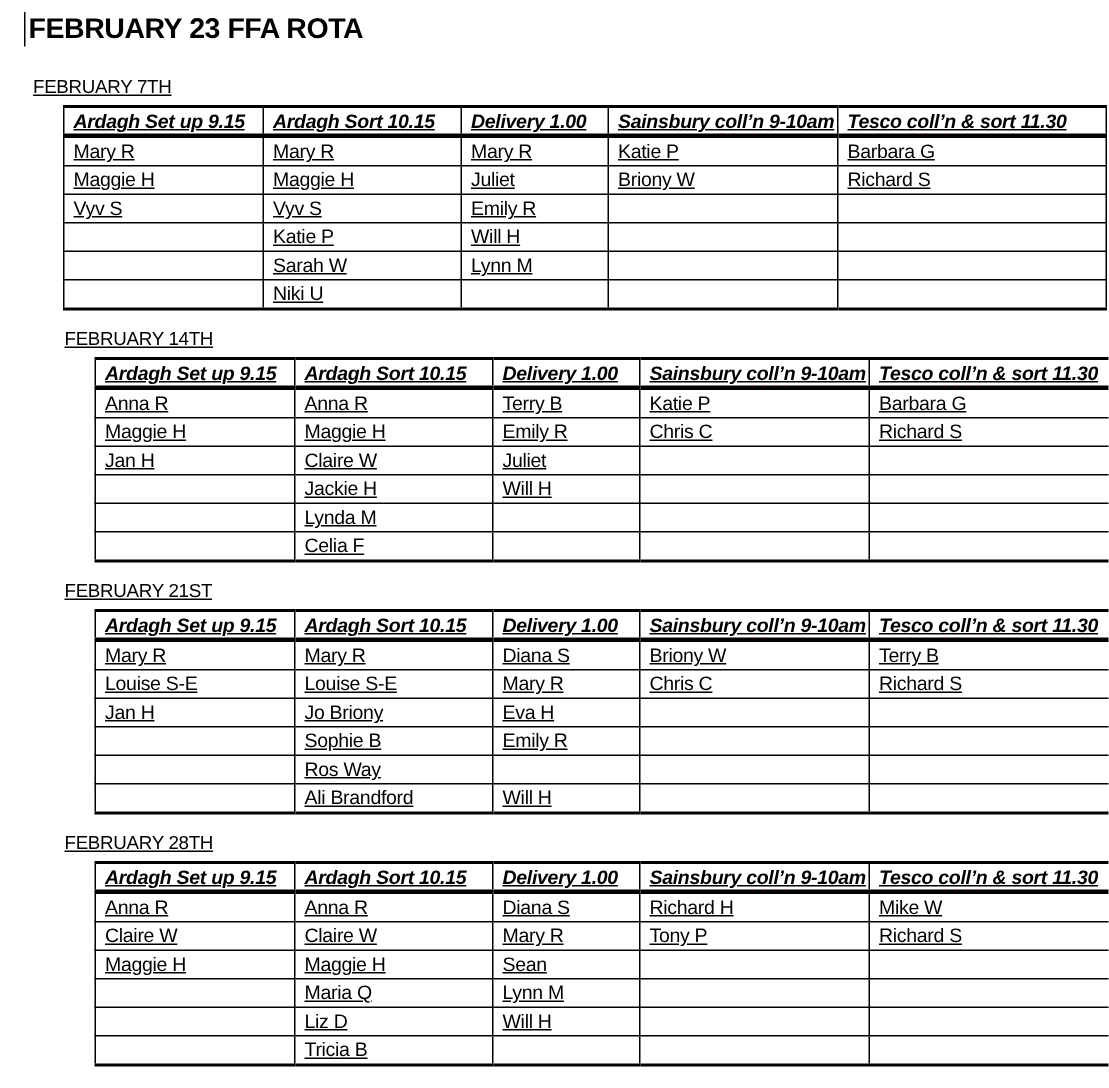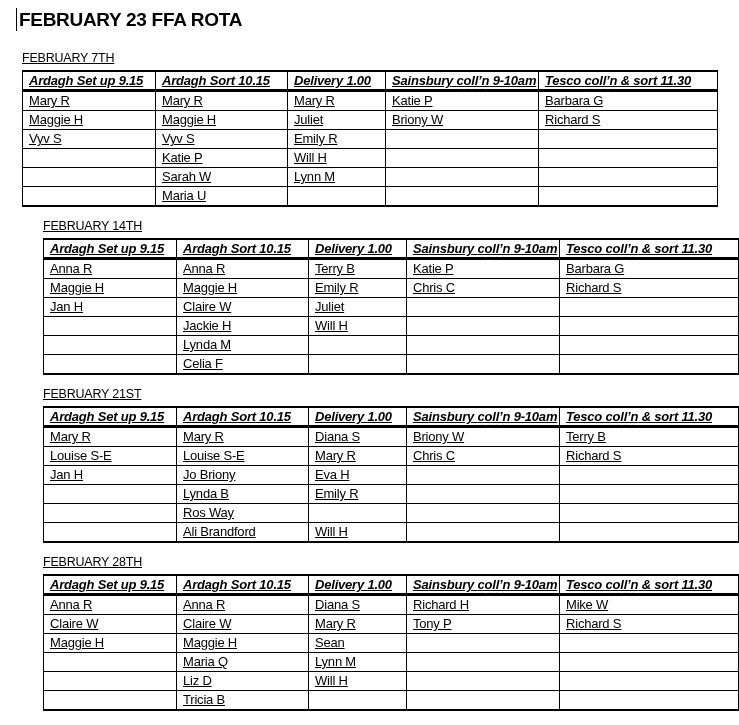--- a/index.html
+++ b/index.html
@@ -42,20 +42,21 @@
     margin-bottom: 4px;
     letter-spacing: -0.2px;
     white-space: nowrap;
   }
 
   
   table.rota {
     border-collapse: collapse;
     table-layout: fixed;
     width: 695px;
+    margin-left: 20px;
   }
   col.c1 { width: 133px; }
   col.c2 { width: 132px; }
   col.c3 { width: 98px;  }
   col.c4 { width: 153px; }
   col.c5 { width: 179px; }
 
   table.rota th {
     border: 1px solid #000;
     border-top: 2px solid #000;
@@ -150,21 +151,21 @@
             </tr>
             <tr>
               <td></td>
               <td>Sarah W</td>
               <td>Lynn M</td>
               <td></td>
               <td></td>
             </tr>
             <tr>
               <td></td>
-              <td>Maria U</td>
+              <td>Niki U</td>
               <td></td>
               <td></td>
               <td></td>
             </tr>
           </tbody>
         </table>
       </div>
       <div class="section">
         <div class="section-heading">FEBRUARY 14TH</div>
         <table class="rota">
@@ -266,21 +267,21 @@
             </tr>
             <tr>
               <td>Jan H</td>
               <td>Jo Briony</td>
               <td>Eva H</td>
               <td></td>
               <td></td>
             </tr>
             <tr>
               <td></td>
-              <td>Lynda B</td>
+              <td>Sophie B</td>
               <td>Emily R</td>
               <td></td>
               <td></td>
             </tr>
             <tr>
               <td></td>
               <td>Ros Way</td>
               <td></td>
               <td></td>
               <td></td>

